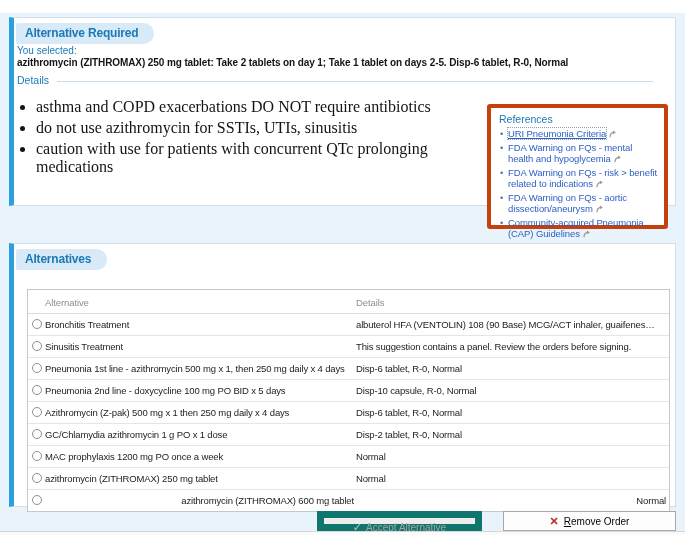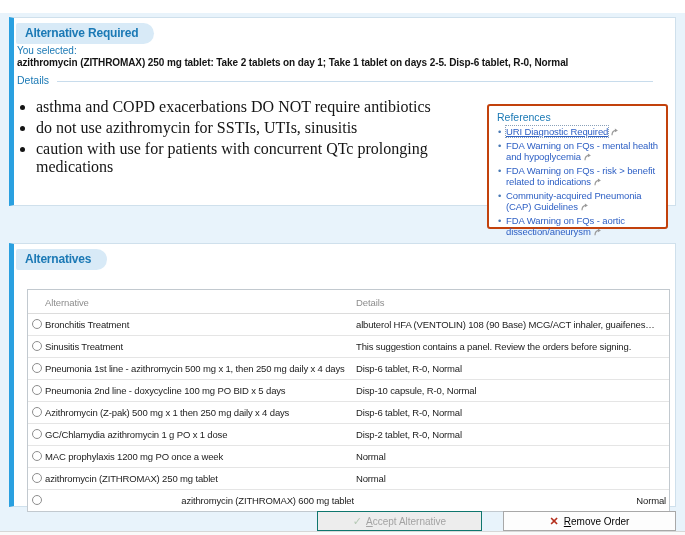--- a/index.html
+++ b/index.html
@@ -53,21 +53,21 @@
     position:absolute; left:9px; top:80px; width:450px;
     margin:0; padding:0 0 0 13px;
     font-family:"Liberation Serif", serif;
     font-size:16px; color:#141414; list-style:disc;
   }
   ul.bullets li { margin-bottom:3px; }
 
   .refs {
     position:absolute; left:473px; top:86px; width:181px; height:125px;
     box-sizing:border-box; background:#ffffff;
-    border:2px solid #c2410c; border-radius:3px;
+    border:4px solid #c2410c; border-radius:3px;
     padding:5px 5px 4px 8px;
   }
   .refs-title { font-size:10.5px; color:#1b79b5; margin-bottom:3px; }
   .refs ul { margin:0; padding:0; list-style:none; }
   .refs li {
     position:relative; padding-left:9px; margin-bottom:1px;
     font-size:9.5px; line-height:11.5px; letter-spacing:-0.1px;
   }
   .refs li::before { content:"\2022"; position:absolute; left:1px; top:0; color:#4a7ab5; }
   a.ref-link { color:#2d5fc4; text-decoration:none; cursor:pointer; }
@@ -95,21 +95,21 @@
   .cell.alt { left:17px; width:309px; }
   .cell.det { left:328px; width:310px; }
 
   .btn {
     position:absolute; top:511px; height:20px; box-sizing:border-box;
     font-size:10px; line-height:18px; text-align:center; cursor:pointer;
     font-family:"Liberation Sans", sans-serif;
   }
   .btn-accept {
     left:317px; width:165px;
-    background:#ededed; border:1px solid #0f766e; color:#a3a3a3;
+    background:#ededed; border:7px solid #0f766e; color:#a3a3a3;
     cursor:default;
   }
   .btn-remove {
     left:503px; width:173px;
     background:#fdfdfd; border:1px solid #a8a8a8; color:#050505;
   }
   .check-icon { color:#b6c9b6; margin-right:4px; font-size:11px; }
   .x-icon { color:#b5301e; font-weight:bold; margin-right:5px; font-size:11px; }
   .akey { text-decoration:underline; }
 
@@ -135,45 +135,45 @@
   <ul class="bullets">
     <li>asthma and COPD exacerbations DO NOT require antibiotics</li>
     <li>do not use azithromycin for SSTIs, UTIs, sinusitis</li>
     <li>caution with use for patients with concurrent QTc prolonging medications</li>
   </ul>
 
   <div class="refs">
     <div class="refs-title">References</div>
     <ul>
       <li>
-        <a class="ref-link focused">URI Diagnostic Required</a><span class="ext-icon"><svg width="8" height="8" viewBox="0 0 8 8">
+        <a class="ref-link focused">URI Pneumonia Criteria</a><span class="ext-icon"><svg width="8" height="8" viewBox="0 0 8 8">
               <path d="M1,7.2 Q1,2.6 5,2.4" fill="none" stroke="#999" stroke-width="1.2"></path>
               <path d="M3.9,0.5 L6.9,2.4 L3.9,4.3 Z" fill="#999"></path>
             </svg></span>
       </li>
       <li>
         <a class="ref-link">FDA Warning on FQs - mental health and hypoglycemia</a><span class="ext-icon"><svg width="8" height="8" viewBox="0 0 8 8">
               <path d="M1,7.2 Q1,2.6 5,2.4" fill="none" stroke="#999" stroke-width="1.2"></path>
               <path d="M3.9,0.5 L6.9,2.4 L3.9,4.3 Z" fill="#999"></path>
             </svg></span>
       </li>
       <li>
         <a class="ref-link">FDA Warning on FQs - risk &gt; benefit related to indications</a><span class="ext-icon"><svg width="8" height="8" viewBox="0 0 8 8">
               <path d="M1,7.2 Q1,2.6 5,2.4" fill="none" stroke="#999" stroke-width="1.2"></path>
               <path d="M3.9,0.5 L6.9,2.4 L3.9,4.3 Z" fill="#999"></path>
             </svg></span>
       </li>
       <li>
+        <a class="ref-link">FDA Warning on FQs - aortic dissection/aneurysm</a><span class="ext-icon"><svg width="8" height="8" viewBox="0 0 8 8">
+              <path d="M1,7.2 Q1,2.6 5,2.4" fill="none" stroke="#999" stroke-width="1.2"></path>
+              <path d="M3.9,0.5 L6.9,2.4 L3.9,4.3 Z" fill="#999"></path>
+            </svg></span>
+      </li>
+      <li>
         <a class="ref-link">Community-acquired Pneumonia (CAP) Guidelines</a><span class="ext-icon"><svg width="8" height="8" viewBox="0 0 8 8">
-              <path d="M1,7.2 Q1,2.6 5,2.4" fill="none" stroke="#999" stroke-width="1.2"></path>
-              <path d="M3.9,0.5 L6.9,2.4 L3.9,4.3 Z" fill="#999"></path>
-            </svg></span>
-      </li>
-      <li>
-        <a class="ref-link">FDA Warning on FQs - aortic dissection/aneurysm</a><span class="ext-icon"><svg width="8" height="8" viewBox="0 0 8 8">
               <path d="M1,7.2 Q1,2.6 5,2.4" fill="none" stroke="#999" stroke-width="1.2"></path>
               <path d="M3.9,0.5 L6.9,2.4 L3.9,4.3 Z" fill="#999"></path>
             </svg></span>
       </li>
     </ul>
   </div>
 </div>
 
 <div class="panel panel-alternatives">
   <div class="pill">Alternatives</div>

